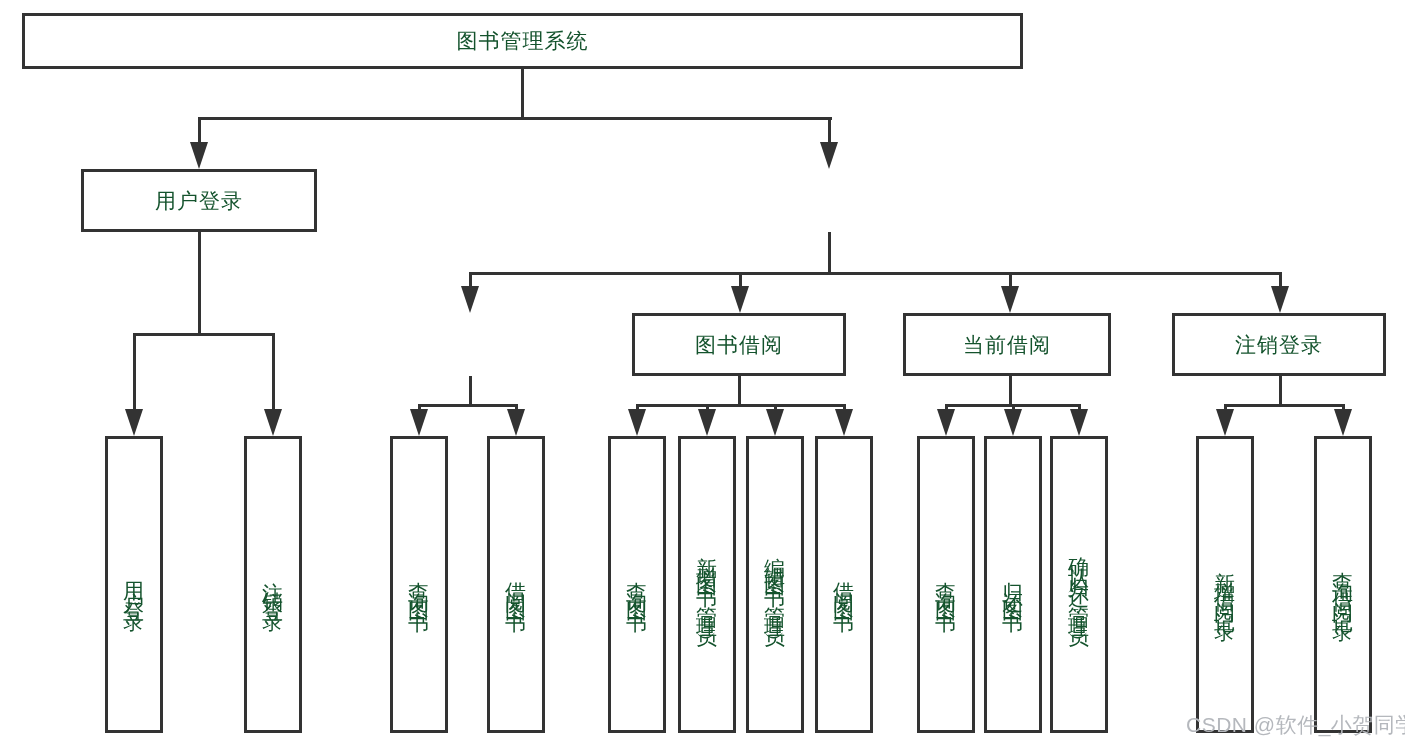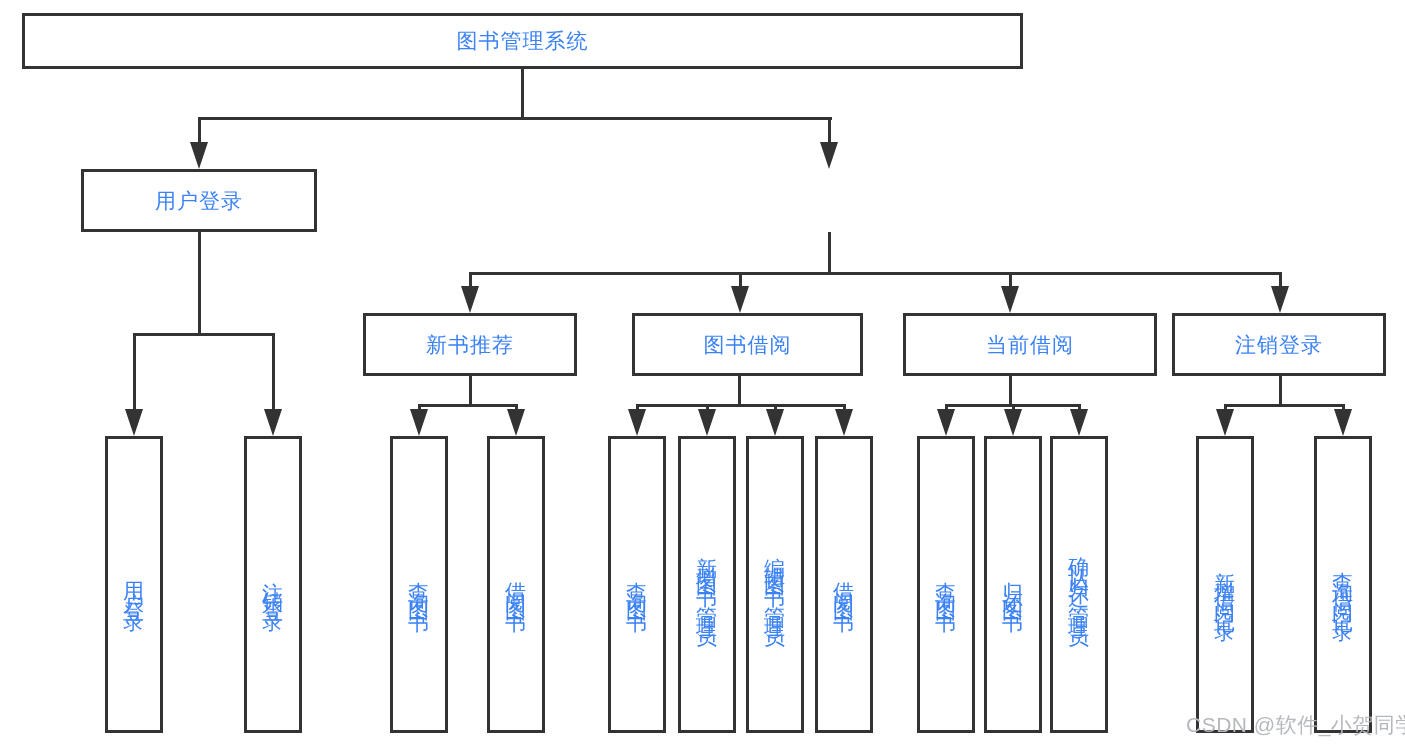--- a/index.html
+++ b/index.html
@@ -3,21 +3,21 @@
 <meta charset="utf-8">
 <style>
   html,body { margin:0; padding:0; background:#fff; }
   .canvas {
     position:relative; width:1405px; height:747px; background:#ffffff;
     font-family:"Liberation Sans","DejaVu Sans",sans-serif; overflow:hidden;
   }
   .box {
     position:absolute; box-sizing:border-box; border:3px solid #333333;
     background:#ffffff; display:flex; align-items:center; justify-content:center;
-    color:#3b82f6; font-size:21px; z-index:2;
+    color:#14532d; font-size:21px; z-index:2;
   }
   .hbox { letter-spacing:1px; }
   .vbox {
     writing-mode:vertical-rl; text-orientation:mixed;
     letter-spacing:10px; line-height:1; font-size:21px;
   }
   .vl { position:absolute; width:3px; background:#333333; z-index:1; }
   .hl { position:absolute; height:3px; background:#333333; z-index:1; }
   .ah {
     position:absolute; width:0; height:0; z-index:3;
@@ -31,23 +31,22 @@
 </style>
 </head>
 <body>
 
 <div class="canvas">
 
   <div class="box hbox" style="left:22px;top:13px;width:1001px;height:56px">图书管理系统</div>
 
   <div class="box hbox" style="left:81px;top:169px;width:236px;height:63px">用户登录</div>
 
-  <div class="box hbox" style="left:363px;top:313px;width:214px;height:63px">新书推荐</div>
-  <div class="box hbox" style="left:632px;top:313px;width:231px;height:63px">图书借阅</div>
-  <div class="box hbox" style="left:903px;top:313px;width:254px;height:63px">当前借阅</div>
+  <div class="box hbox" style="left:632px;top:313px;width:214px;height:63px">图书借阅</div>
+  <div class="box hbox" style="left:903px;top:313px;width:208px;height:63px">当前借阅</div>
   <div class="box hbox" style="left:1172px;top:313px;width:214px;height:63px">注销登录</div>
 
   <div class="box vbox" style="left:105px;top:436px;width:58px;height:297px">用户登录</div>
   <div class="box vbox" style="left:244px;top:436px;width:58px;height:297px">注销登录</div>
 
   <div class="box vbox" style="left:390px;top:436px;width:58px;height:297px">查询图书</div>
   <div class="box vbox" style="left:487px;top:436px;width:58px;height:297px">借阅图书</div>
 
   <div class="box vbox" style="left:608px;top:436px;width:58px;height:297px">查询图书</div>
   <div class="box vbox" style="left:678px;top:436px;width:58px;height:297px">新增图书（管理员）</div>

